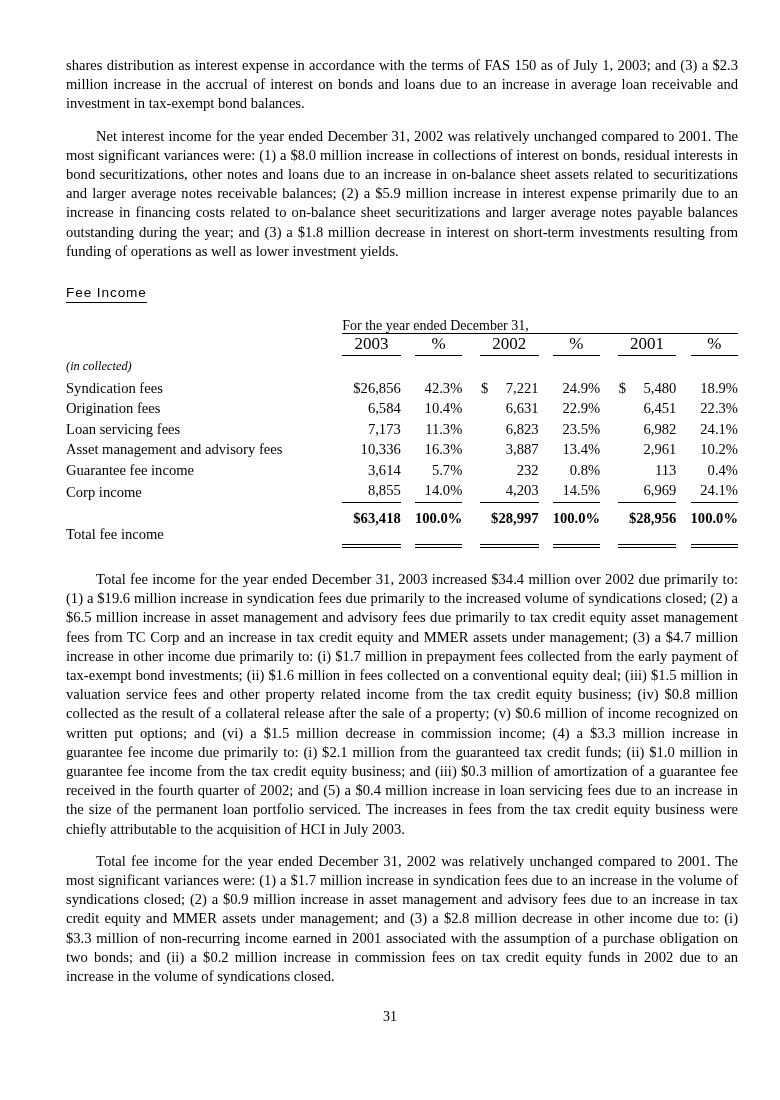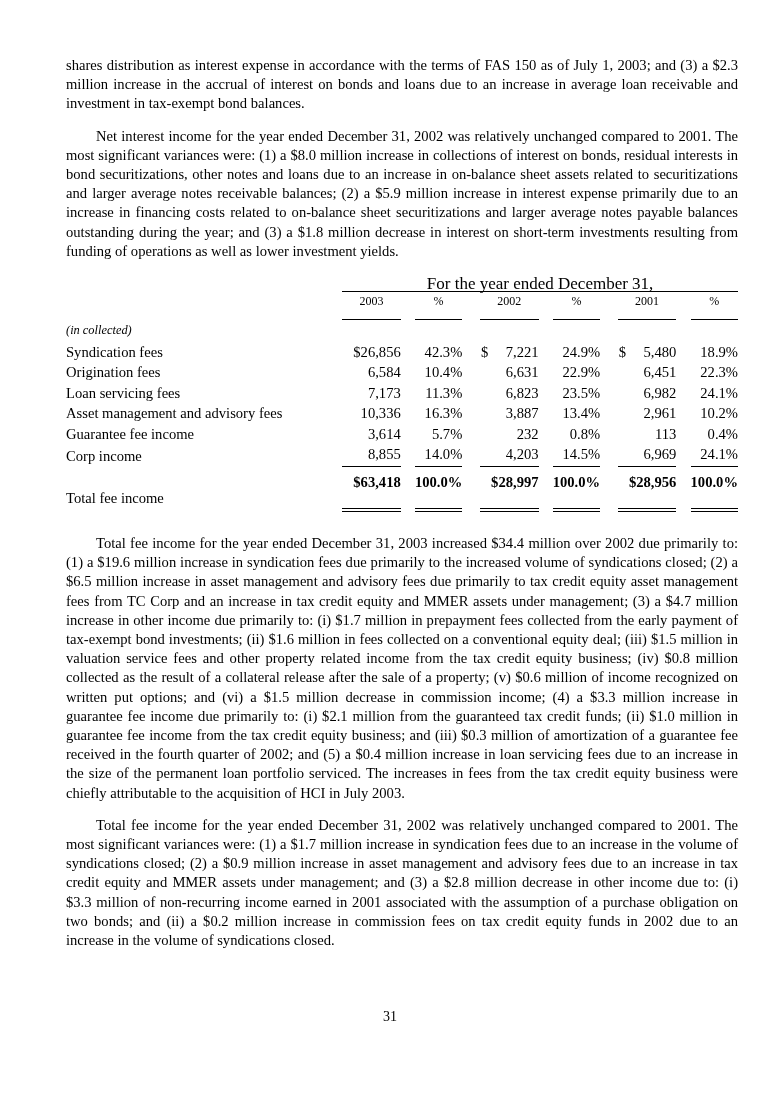--- a/index.html
+++ b/index.html
@@ -63,33 +63,33 @@
     font-size: 14.6px;
     font-family: "Liberation Serif", serif;
   }
   table.fee-table td, table.fee-table th {
     padding: 0;
     font-weight: normal;
     vertical-align: bottom;
   }
 
   .spanhead-cell {
-    text-align: center;
-    font-size: 17px;
+    text-align: left;
+    font-size: 14px;
     padding-bottom: 1px;
     border-bottom: 1.2px solid #000;
     line-height: 14px;
   }
   .spanhead-spacer { border: none; }
 
   tr.colhead td {
-    font-size: 12px;
+    font-size: 17px;
     text-align: center;
     padding-top: 2px;
-    padding-bottom: 10px;
+    padding-bottom: 4px;
     line-height: 15px;
   }
   tr.colhead td.ruled {
     border-bottom: 1.3px solid #000;
   }
 
   tr.units td {
     font-size: 12.4px;
     font-style: italic;
     padding-top: 3px;
@@ -165,20 +165,23 @@
 </head>
 <body>
 
 <div class="page">
   <div class="content">
 
     <p class="body-par">shares distribution as interest expense in accordance with the terms of FAS 150 as of July 1, 2003; and (3) a $2.3 million increase in the accrual of interest on bonds and loans due to an increase in average loan receivable and investment in tax-exempt bond balances.</p>
 
     <p class="body-par indented">Net interest income for the year ended December 31, 2002 was relatively unchanged compared to 2001. The most significant variances were: (1) a $8.0 million increase in collections of interest on bonds, residual interests in bond securitizations, other notes and loans due to an increase in on-balance sheet assets related to securitizations and larger average notes receivable balances; (2) a $5.9 million increase in interest expense primarily due to an increase in financing costs related to on-balance sheet securitizations and larger average notes payable balances outstanding during the year; and (3) a $1.8 million decrease in interest on short-term investments resulting from funding of operations as well as lower investment yields.</p>
 
+    <div>
+      <span class="section-heading">Fee Income</span>
+    </div>
 
     <div class="fee-table-wrap">
       <table class="fee-table">
         <colgroup>
           <col class="c-label">
             <col class="c-2003">
             <col class="c-gap1">
             <col class="c-pct1">
           <col class="c-gap2">
             <col class="c-2002">

